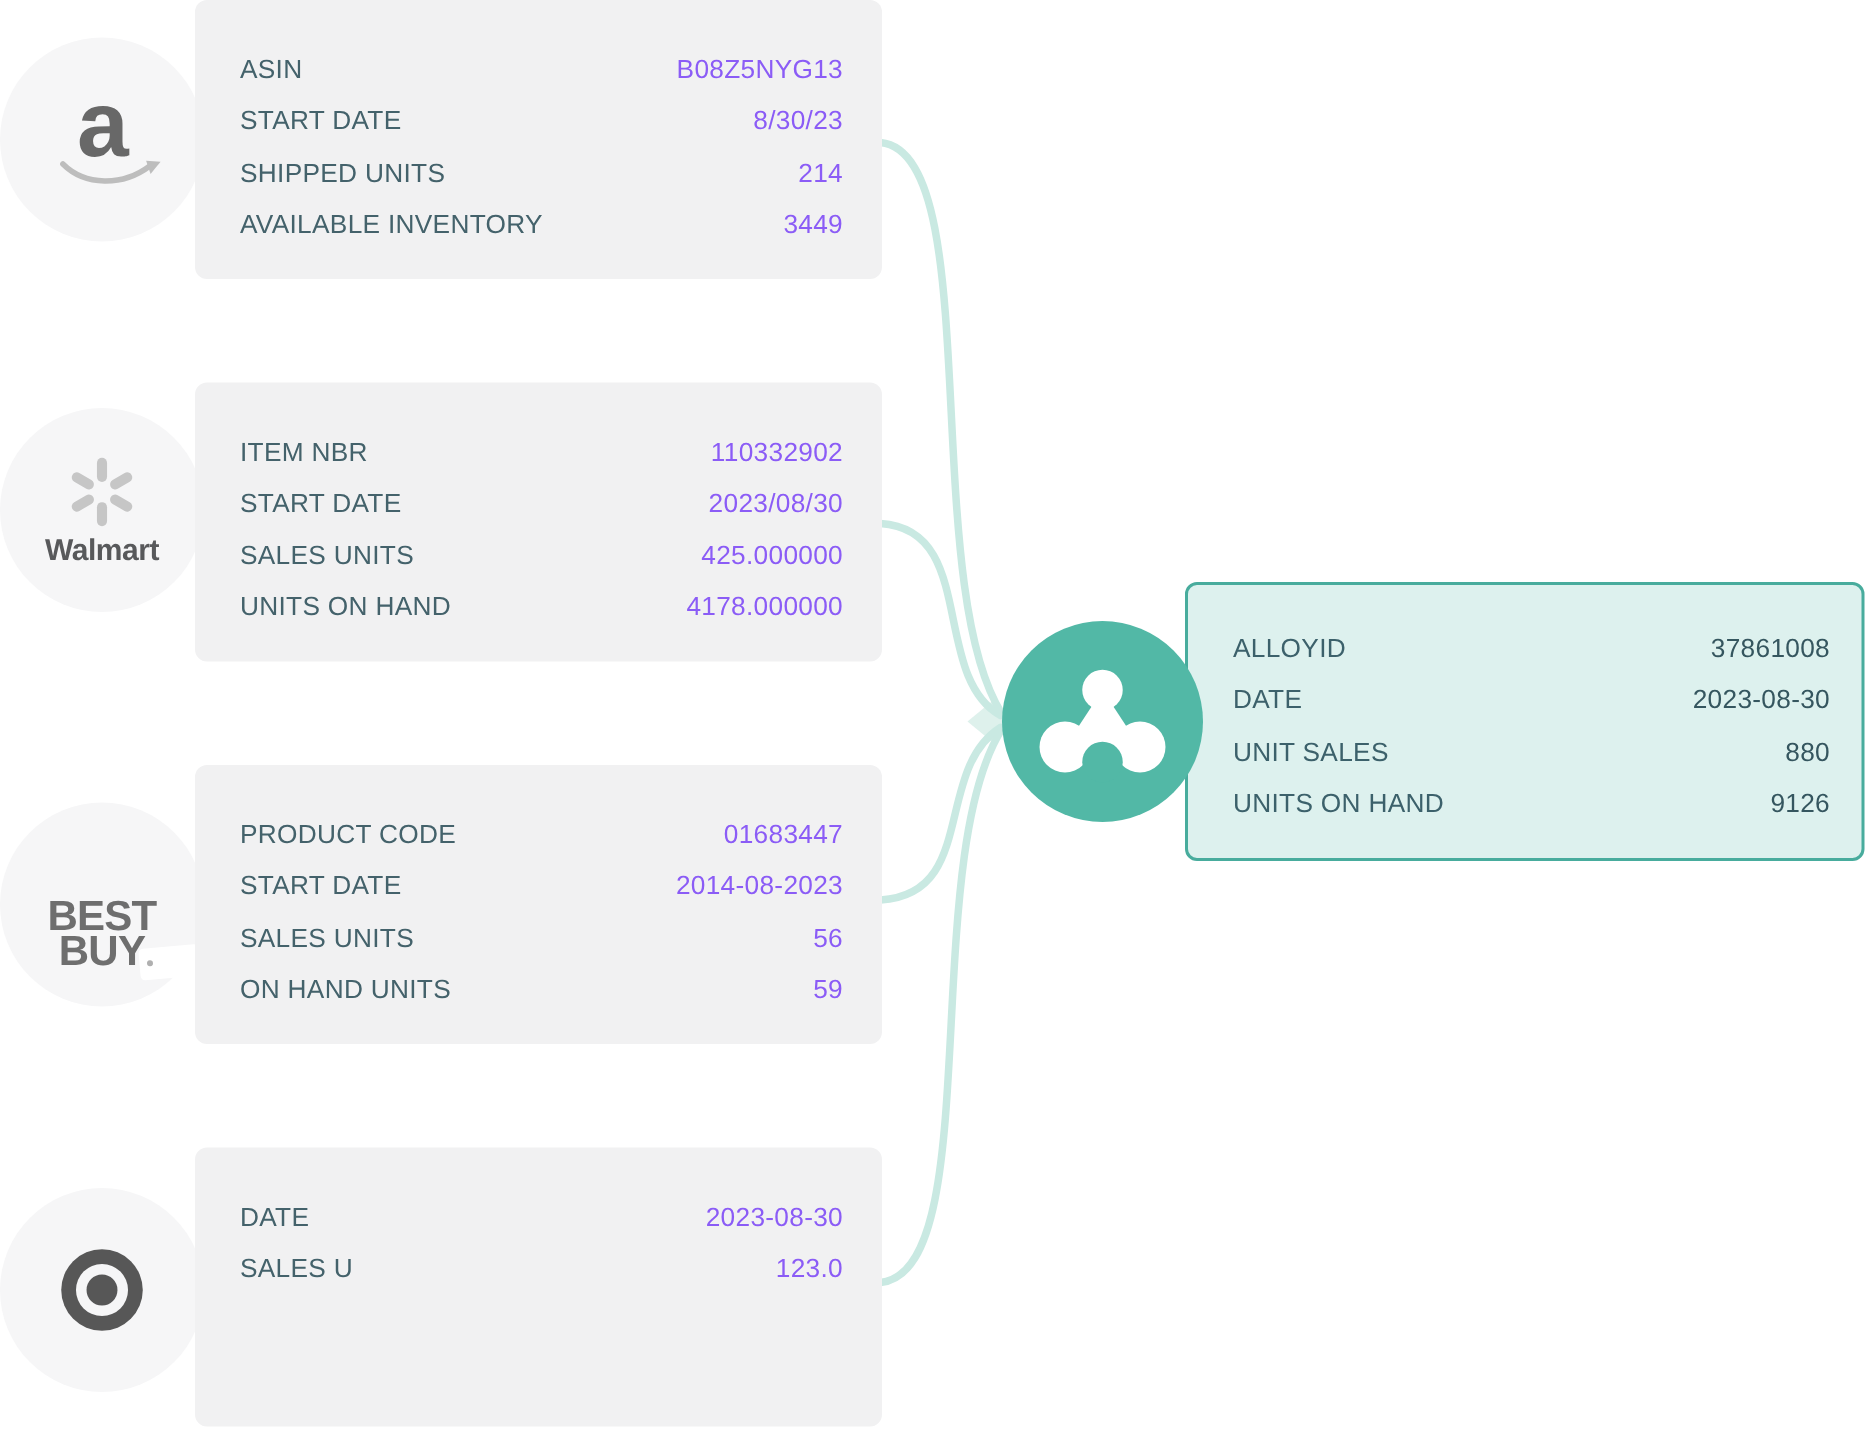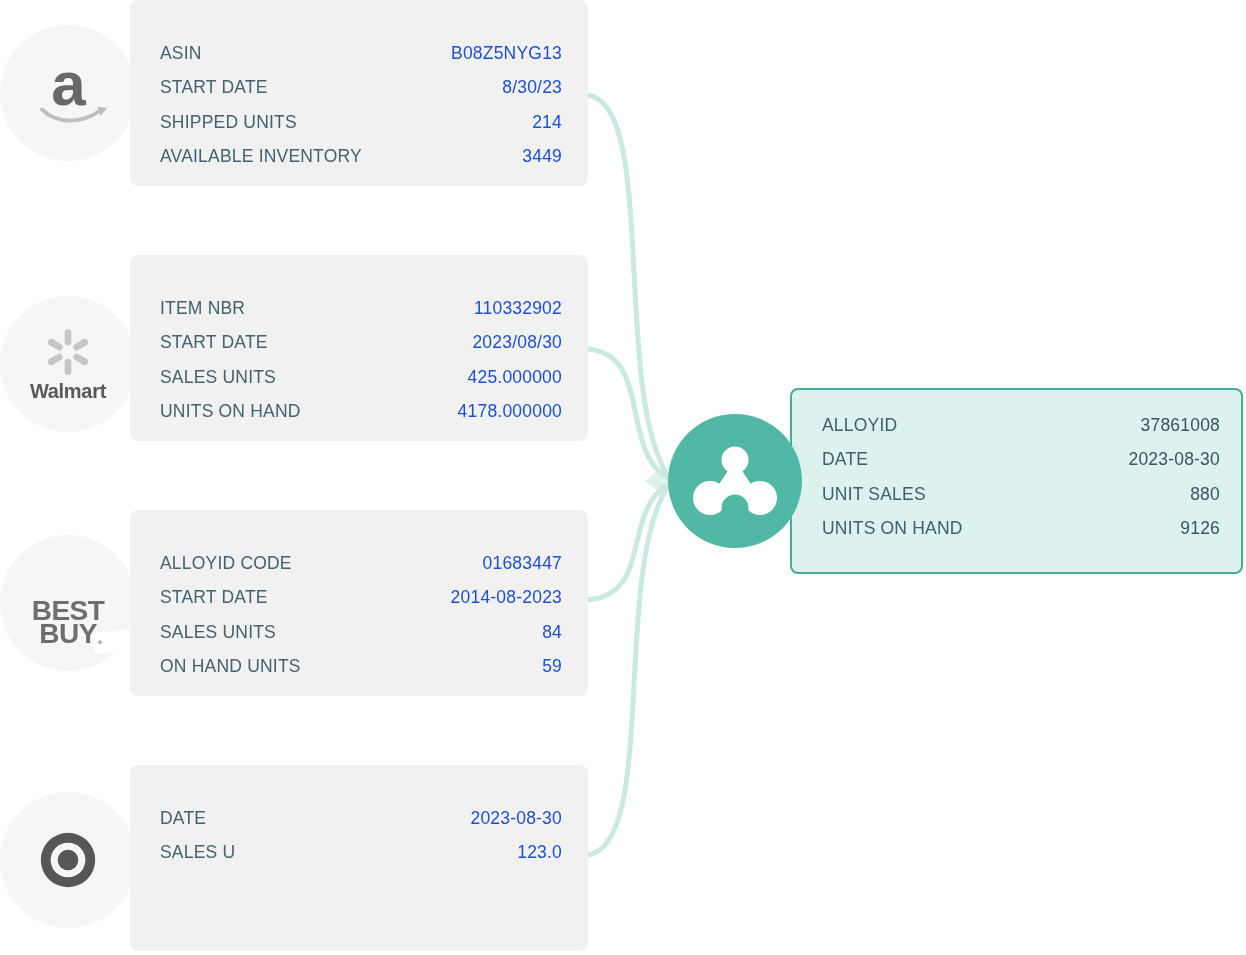--- a/index.html
+++ b/index.html
@@ -14,21 +14,21 @@
   
   .connector-svg { position:absolute; left:0; top:0; z-index:1; }
 
   
   .logo-circle {
     position:absolute; left:0; width:136px; height:136px; border-radius:50%;
     background:#f6f6f7; z-index:0;
     display:flex; flex-direction:column; align-items:center; justify-content:center;
   }
   .logo-amazon  { top:25px; }
-  .logo-walmart { top:296px; }
+  .logo-walmart { top:272px; }
   .logo-bestbuy { top:535px; }
   .logo-target  { top:792px; }
 
   .amazon-a {
     font-size:62px; font-weight:700; color:#686868; line-height:0.8;
     letter-spacing:-1px;
   }
   .amazon-swoosh { margin-top:-4px; margin-left:10px; }
 
   .walmart-wordmark { font-size:20px; font-weight:700; color:#58595b; margin-top:1px; letter-spacing:-0.3px; }
@@ -50,37 +50,37 @@
     position:absolute; left:130px; width:458px; height:186px;
     background:#f1f1f2; border-radius:8px; z-index:2;
     padding:29px 26px 0 30px;
   }
   .card-amazon  { top:0; }
   .card-walmart { top:255px; }
   .card-bestbuy { top:510px; }
   .card-target  { top:765px; }
 
   .field-row {
-    display:flex; justify-content:space-between; align-items:flex-end;
+    display:flex; justify-content:space-between; align-items:center;
     height:34.5px; font-size:17.5px; letter-spacing:0.2px;
   }
   .field-label { color:#44626b; }
-  .field-value { color:#1d4ed8; text-align:right; }
+  .field-value { color:#8b5cf6; text-align:right; }
 
   
   .alloy-circle {
     position:absolute; left:668px; top:414px; width:134px; height:134px;
     border-radius:50%; background:#52b8a6; z-index:4;
   }
 
   
   .alloy-card {
     position:absolute; left:790px; top:388px; width:453px; height:186px;
     background:#ddf1ee; border:2px solid #48ac9d; border-radius:8px; z-index:3;
-    padding:11px 21px 0 30px;
+    padding:25px 21px 0 30px;
   }
   .alloy-card .field-label { color:#3c616b; }
   .alloy-card .field-value { color:#35565f; }
 </style>
 </head>
 <body>
 
 <div class="stage">
 
   <svg class="connector-svg" width="1246" height="955" viewBox="0 0 1246 955">
@@ -160,30 +160,30 @@
         <span>BUY</span>
         <span class="bb-tag">
           <span class="bb-dot"></span>
         </span>
       </div>
     </div>
   </div>
 
   <div class="source-card card-bestbuy">
     <div class="field-row">
-      <span class="field-label">ALLOYID CODE</span>
+      <span class="field-label">PRODUCT CODE</span>
       <span class="field-value">01683447</span>
     </div>
     <div class="field-row">
       <span class="field-label">START DATE</span>
       <span class="field-value">2014-08-2023</span>
     </div>
     <div class="field-row">
       <span class="field-label">SALES UNITS</span>
-      <span class="field-value">84</span>
+      <span class="field-value">56</span>
     </div>
     <div class="field-row">
       <span class="field-label">ON HAND UNITS</span>
       <span class="field-value">59</span>
     </div>
   </div>
 
   <div class="logo-circle logo-target">
     <svg width="60" height="60" viewBox="0 0 64 64">
       <circle cx="32" cy="32" r="29" fill="#575757"></circle>

